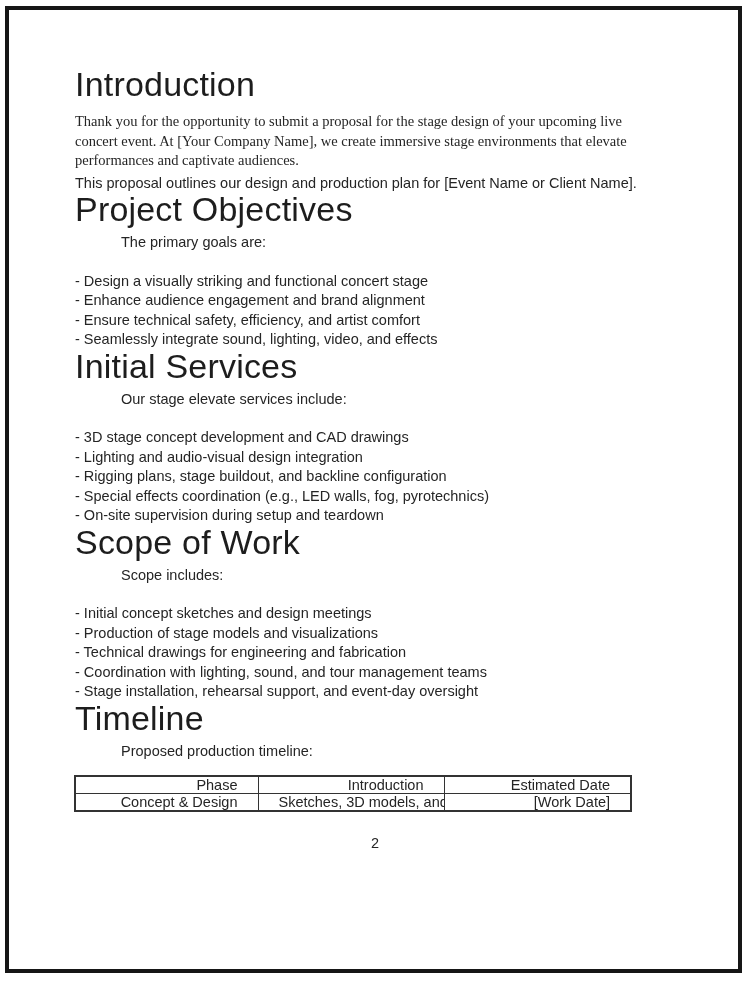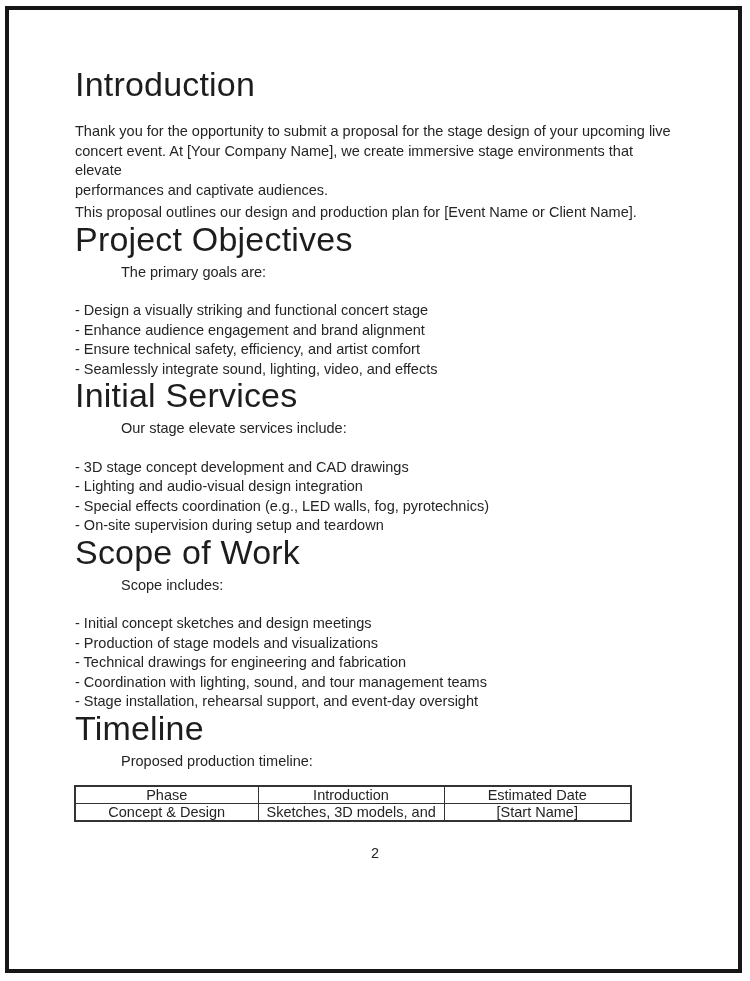--- a/index.html
+++ b/index.html
@@ -34,42 +34,42 @@
     line-height: 32px;
     font-weight: 400;
     color: #1d1d1d;
     letter-spacing: 0.2px;
   }
   .body-line, .list-line, .lead-line {
     font-size: 14.5px;
     line-height: 19.5px;
     color: #252525;
   }
-  .mt-para1 { margin-top: 22px; }
+  .mt-para1 { margin-top: 12px; font-family: Liberation Serif, serif; }
   .mt-para2 { margin-top: 3px; }
   .mt-h-objectives { margin-top: 17px; }
   .mt-h-services  { margin-top: 20px; }
   .mt-h-scope     { margin-top: 17px; }
   .mt-h-timeline  { margin-top: 15px; }
   .mt-lead { margin-top: 8px; margin-left: 46px; }
   .mt-list { margin-top: 19px; }
   table.timeline-table {
     margin-top: 14px;
     border-collapse: collapse;
     width: 556px;
     margin-left: -1px;
     table-layout: fixed;
   }
   table.timeline-table th,
   table.timeline-table td {
     border: 1px solid #333333;
     font-size: 14.5px;
     font-weight: 400;
-    text-align: center;
-    padding: 0 8px;
+    text-align: right;
+    padding: 0 20px;
     height: 16px;
     line-height: 16px;
     color: #252525;
     overflow: hidden;
     white-space: nowrap;
   }
   table.timeline-table { border: 2px solid #333333; }
   .col-phase { width: 183px; }
   .col-desc  { width: 186px; }
   .col-date  { width: 187px; }
@@ -104,20 +104,21 @@
       <div class="list-line">- Enhance audience engagement and brand alignment</div>
       <div class="list-line">- Ensure technical safety, efficiency, and artist comfort</div>
       <div class="list-line">- Seamlessly integrate sound, lighting, video, and effects</div>
     </div>
 
     <h1 class="doc-heading mt-h-services">Initial Services</h1>
     <div class="lead-line mt-lead">Our stage elevate services include:</div>
     <div class="mt-list">
       <div class="list-line">- 3D stage concept development and CAD drawings</div>
       <div class="list-line">- Lighting and audio-visual design integration</div>
+      <div class="list-line">- Rigging plans, stage buildout, and backline configuration</div>
       <div class="list-line">- Special effects coordination (e.g., LED walls, fog, pyrotechnics)</div>
       <div class="list-line">- On-site supervision during setup and teardown</div>
     </div>
 
     <h1 class="doc-heading mt-h-scope">Scope of Work</h1>
     <div class="lead-line mt-lead">Scope includes:</div>
     <div class="mt-list">
       <div class="list-line">- Initial concept sketches and design meetings</div>
       <div class="list-line">- Production of stage models and visualizations</div>
       <div class="list-line">- Technical drawings for engineering and fabrication</div>
@@ -138,21 +139,21 @@
         <tr>
           <th>Phase</th>
           <th>Introduction</th>
           <th>Estimated Date</th>
         </tr>
       </thead>
       <tbody>
         <tr>
           <td>Concept &amp; Design</td>
           <td>Sketches, 3D models, and</td>
-          <td>[Start Name]</td>
+          <td>[Work Date]</td>
         </tr>
       </tbody>
     </table>
 
     <div class="page-number">2</div>
 
   </div>
 </div>
 
 </body></html>

